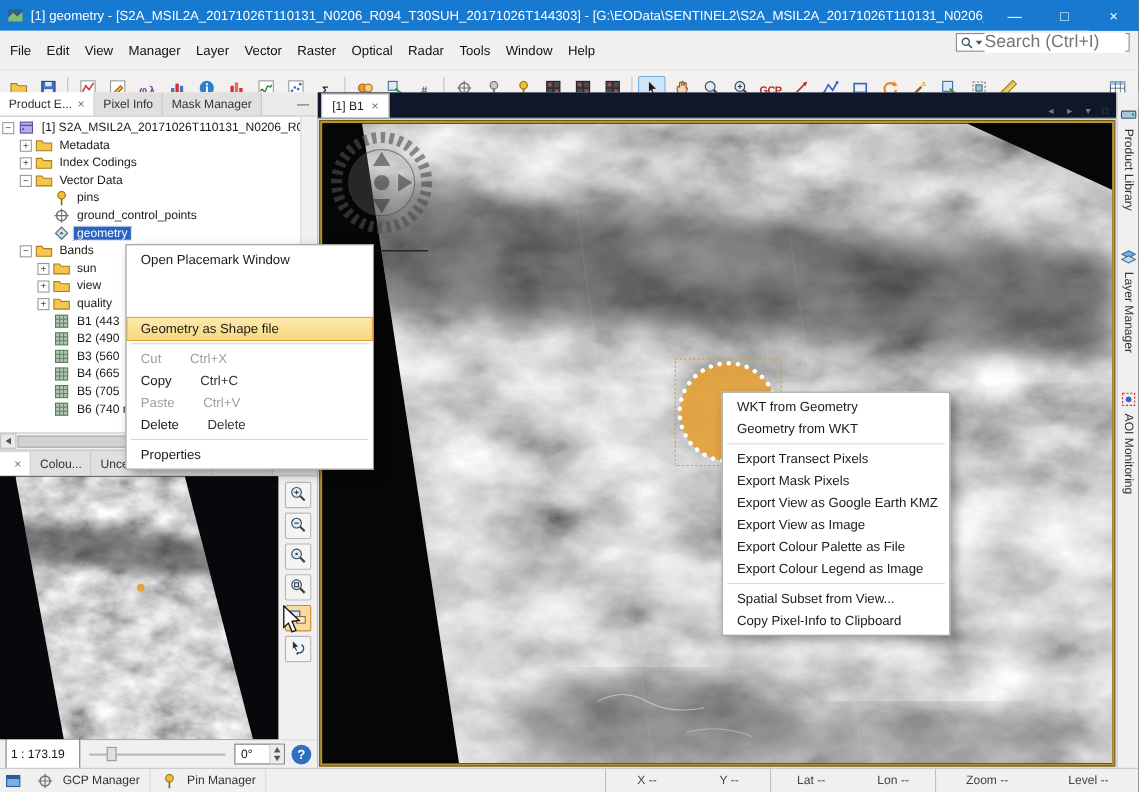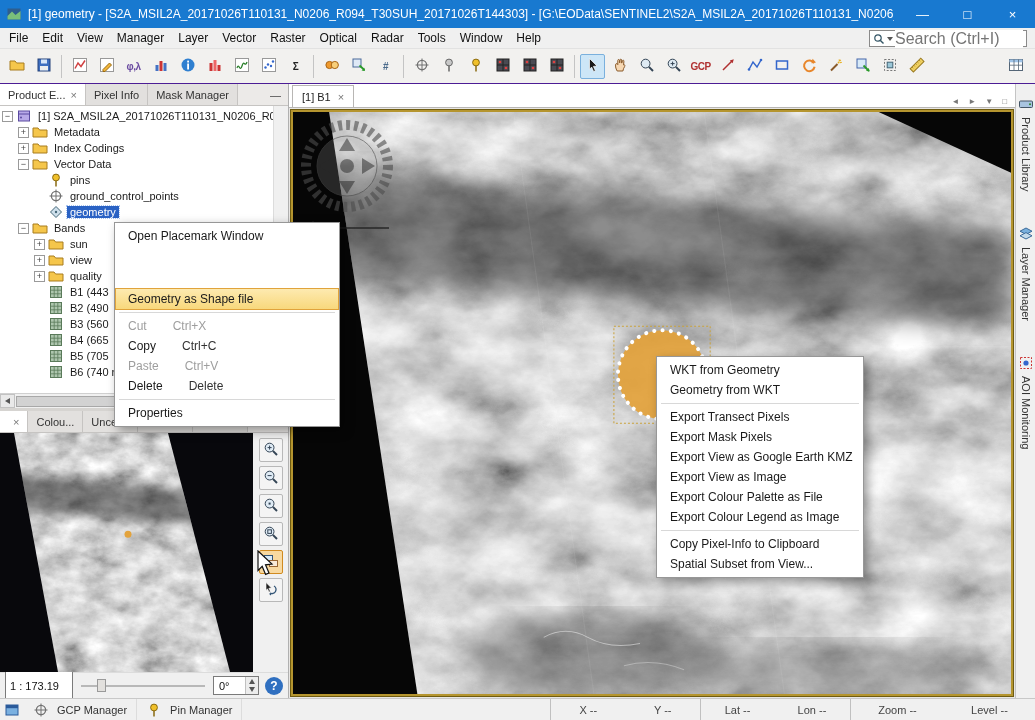--- a/index.html
+++ b/index.html
@@ -8,21 +8,21 @@
 
   
   .titlebar { height:28px; background:#1879d0; color:#fff; display:flex; align-items:center; gap:6px; padding-left:6px; }
   .app-icon { width:16px; height:16px; display:inline-flex; }
   .title-text { flex:1; font-size:12px; white-space:nowrap; overflow:hidden; }
   .win-btns { display:flex; height:100%; }
   .win-btn { width:45px; height:100%; display:flex; align-items:center; justify-content:center; font-size:13px; color:#fff; }
   .win-btn.close { background:#1879d0; }
 
   
-  .menubar { height:21px; background:#f0f0f0; border-bottom:1px solid #e2e2e2; display:flex; align-items:center; padding-left:2px; }
+  .menubar { height:36px; background:#f0f0f0; border-bottom:1px solid #e2e2e2; display:flex; align-items:center; padding-left:2px; }
   .menu-root { padding:2px 7px; color:#111; }
   .searchbox { margin-left:auto; margin-right:4px; width:158px; height:17px; background:#fff; border:1px solid #8a8a8a; display:flex; align-items:center; gap:2px; padding:0 3px; }
   .searchbox input { border:none; outline:none; flex:1; font-size:16px; color:#555; font-family:"Liberation Sans", sans-serif; min-width:0; }
   .s-caret { width:0; height:0; border-left:3px solid transparent; border-right:3px solid transparent; border-top:4px solid #555; }
 
   
   .toolbar { height:35px; background:#f2f1ef; border-bottom:1px solid #4c1d95; display:flex; align-items:center; padding:0 3px; }
   .tb-btn { width:25px; height:25px; margin:0 1px; display:flex; align-items:center; justify-content:center; border:1px solid transparent; border-radius:2px; }
   .tb-btn.pressed { background:#cde6f7; border-color:#7ab0dd; }
   .tb-btn.right { margin-left:auto; margin-right:4px; }
@@ -75,21 +75,21 @@
   .slider { flex:1; height:19px; position:relative; }
   .slider-track { position:absolute; left:2px; right:2px; top:9px; height:2px; background:#b8b8b8; }
   .slider-thumb { position:absolute; left:14%; top:3px; width:9px; height:13px; background:#e2e0dd; border:1px solid #9a9a9a; }
   .spinbox { width:46px; height:19px; border:1px solid #7a7a7a; background:#fff; display:flex; align-items:stretch; }
   .spin-val { flex:1; font-size:11px; display:flex; align-items:center; padding-left:5px; color:#111; }
   .spin-btns { width:13px; display:flex; flex-direction:column; border-left:1px solid #c0c0c0; }
   .spin-btns > div { flex:1; display:flex; align-items:center; justify-content:center; background:#ececec; }
   .help-btn { width:18px; height:18px; border-radius:50%; background:#2f6fc0; color:#fff; font-weight:bold; font-size:12px; display:flex; align-items:center; justify-content:center; }
 
   
-  .view-tabs { height:24px; flex:none; display:flex; align-items:flex-end; background:#ffffff; border-bottom:1px solid #b8b6b4; padding-left:3px; }
+  .view-tabs { height:24px; flex:none; display:flex; align-items:flex-end; background:#0f172a; border-bottom:1px solid #b8b6b4; padding-left:3px; }
   .vtab { height:22px; background:#fff; border:1px solid #b8b6b4; border-bottom:none; display:flex; align-items:center; gap:7px; padding:0 9px; font-size:11px; color:#222; }
   .vtab-ctrls { margin-left:auto; display:flex; align-items:center; gap:3px; padding:0 5px; }
   .vt-btn { font-size:8px; color:#777; padding:1px 3px; }
   .image-wrap { flex:1; margin:2px; border:2px solid #b5952f; outline:1px solid #6e5c12; background:#000; position:relative; overflow:hidden; }
   .scene-svg { position:absolute; inset:0; width:100%; height:100%; }
   .compass { position:absolute; left:6px; top:6px; }
 
   
   .dock-tab { display:flex; flex-direction:column; align-items:center; gap:5px; }
   .dock-tab .ticon { margin:0; }
@@ -995,25 +995,25 @@
       <span class="mi-label">Export Colour Palette as File</span>
 
     </div>
 
     <div class="menu-item">
       <span class="mi-label">Export Colour Legend as Image</span>
 
     </div>
   <div class="menu-sep"></div>
     <div class="menu-item">
+      <span class="mi-label">Spatial Subset from View...</span>
+
+    </div>
+
+    <div class="menu-item">
       <span class="mi-label">Copy Pixel-Info to Clipboard</span>
-
-    </div>
-
-    <div class="menu-item">
-      <span class="mi-label">Spatial Subset from View...</span>
 
     </div>
   </div>
 
 <svg class="mouse-cursor" width="22" height="28" viewBox="0 0 22 28">
   <path d="M2 1L16 14l-6.5.8 3.5 8.2-3.4 1.4-3.4-8L2 20.5z" fill="#fff" stroke="#111" stroke-width="1.2"></path>
 </svg>
 
 </body></html>

